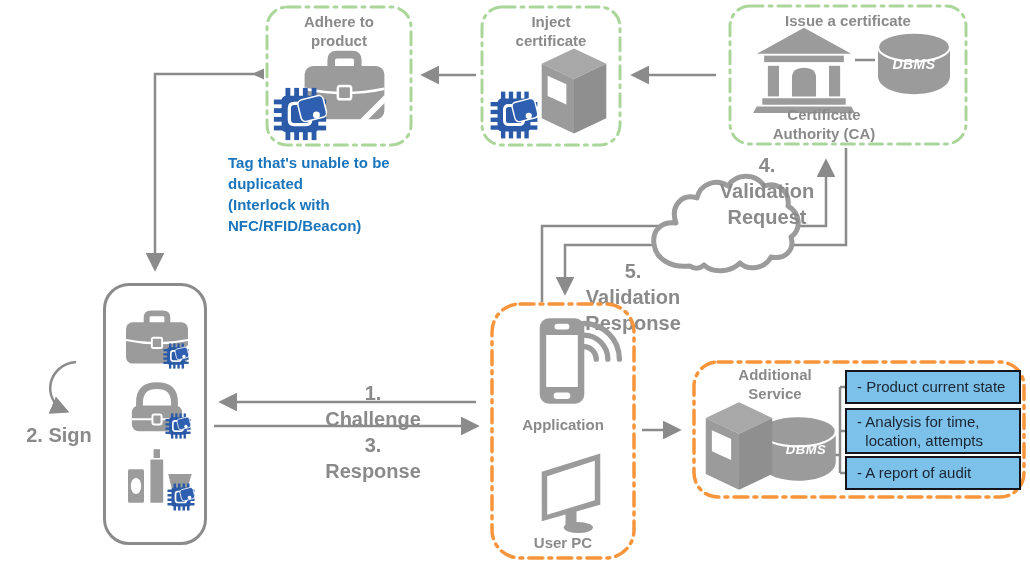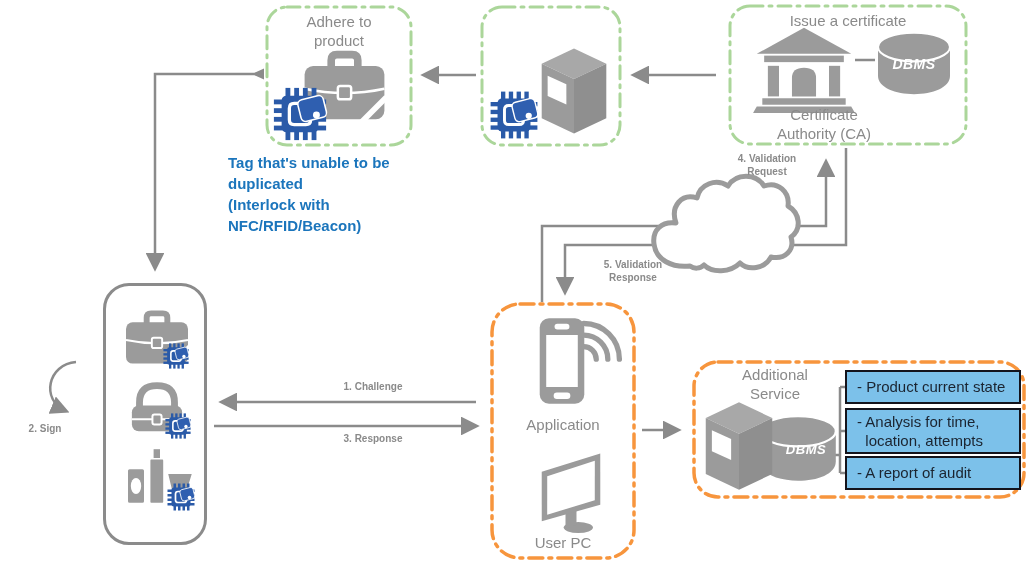--- a/index.html
+++ b/index.html
@@ -1,21 +1,21 @@
 <!DOCTYPE html>
 <html><head>
 <meta charset="utf-8">
 <style>
   html,body{margin:0;padding:0;background:#fff;}
   .canvas{position:relative;width:1030px;height:567px;background:#ffffff;
           font-family:"Liberation Sans",sans-serif;overflow:hidden;}
   .abs{position:absolute;}
-  .box-title{font-weight:normal;color:#8a8a8a;font-size:15px;text-align:center;
+  .box-title{font-weight:bold;color:#8a8a8a;font-size:15px;text-align:center;
              white-space:pre-line;line-height:1.25;}
-  .flow-label{font-weight:bold;color:#8a8a8a;font-size:10px;text-align:center;
+  .flow-label{font-weight:bold;color:#8a8a8a;font-size:20px;text-align:center;
               white-space:pre-line;line-height:1.3;}
   .note{color:#1b75bc;font-weight:bold;font-size:15px;text-align:left;
         white-space:pre-line;line-height:1.4;}
   .dbms{color:#ffffff;font-weight:bold;text-align:center;letter-spacing:.5px;font-style:italic;}
   .service-item{background:#7cc1ea;border:2px solid #14141c;color:#1b2430;
                 font-size:15px;line-height:1.3;display:flex;align-items:center;
                 padding:2px 6px 2px 10px;white-space:pre-line;box-sizing:border-box;}
   .round-box{box-sizing:border-box;}
 </style>
 </head>
@@ -157,20 +157,22 @@
       </svg>
     <svg class="abs" style="left:6px;top:80px" width="58" height="58" viewBox="0 0 60 60">
         <use href="#sym-chip"></use>
       </svg>
   </div>
 
   <div class="abs round-box" style="left:480px;top:5px;width:142px;height:142px;z-index:2">
     <svg class="abs" style="left:0;top:0" width="142" height="142">
       <rect x="2" y="2" width="138" height="138" rx="20" fill="none" stroke="#abd69a" stroke-width="3" stroke-dasharray="13 6 3 6" stroke-linecap="round"></rect>
     </svg>
+    <div class="abs box-title" style="left:0;top:8px;width:142px">Inject
+certificate</div>
     <svg class="abs" style="left:60px;top:40px" width="68" height="92" viewBox="0 0 80 104">
         <use href="#sym-cube"></use>
       </svg>
     <svg class="abs" style="left:8px;top:84px" width="52" height="52" viewBox="0 0 60 60">
         <use href="#sym-chip"></use>
       </svg>
   </div>
 
   <div class="abs round-box" style="left:728px;top:4px;width:240px;height:142px;z-index:2">
     <svg class="abs" style="left:0;top:0" width="240" height="142">
@@ -207,21 +209,21 @@
         <use href="#sym-chip"></use>
       </svg>
     <svg class="abs" style="left:10px;top:160px" width="80" height="64" viewBox="0 0 100 80">
         <use href="#sym-cosmetics"></use>
       </svg>
     <svg class="abs" style="left:60px;top:196px" width="30" height="30" viewBox="0 0 60 60">
         <use href="#sym-chip"></use>
       </svg>
   </div>
 
-  <div class="abs flow-label" style="left:12px;top:422px;width:66px;z-index:2">2. Sign</div>
+  <div class="abs flow-label" style="left:26px;top:422px;width:66px;z-index:2">2. Sign</div>
   <div class="abs flow-label" style="left:318px;top:380px;width:110px;z-index:2">1. Challenge</div>
   <div class="abs flow-label" style="left:318px;top:432px;width:110px;z-index:2">3. Response</div>
   <div class="abs flow-label" style="left:712px;top:152px;width:110px;z-index:2">4. Validation
 Request</div>
   <div class="abs flow-label" style="left:578px;top:258px;width:110px;z-index:2">5. Validation
 Response</div>
 
   <div class="abs round-box" style="left:490px;top:302px;width:146px;height:316px;z-index:2">
     <svg class="abs" style="left:0;top:0" width="146" height="258">
       <rect x="2" y="2" width="142" height="254" rx="28" fill="none" stroke="#f7953d" stroke-width="3.5" stroke-dasharray="14 6 3 6" stroke-linecap="round"></rect>

